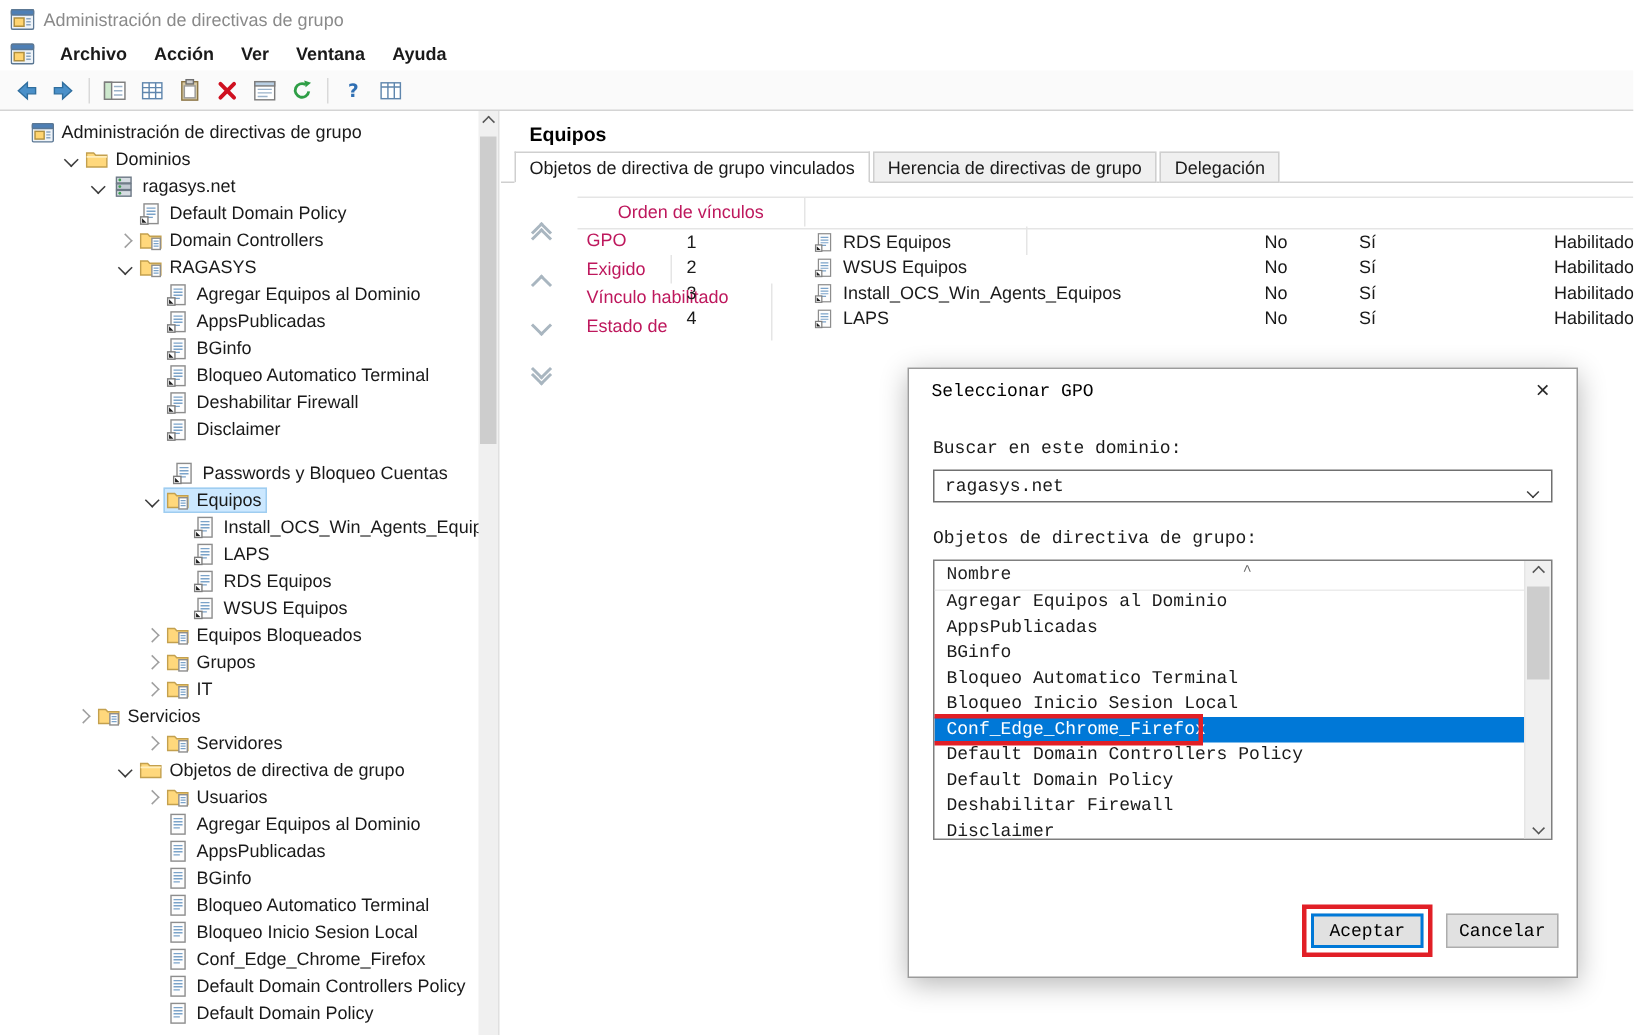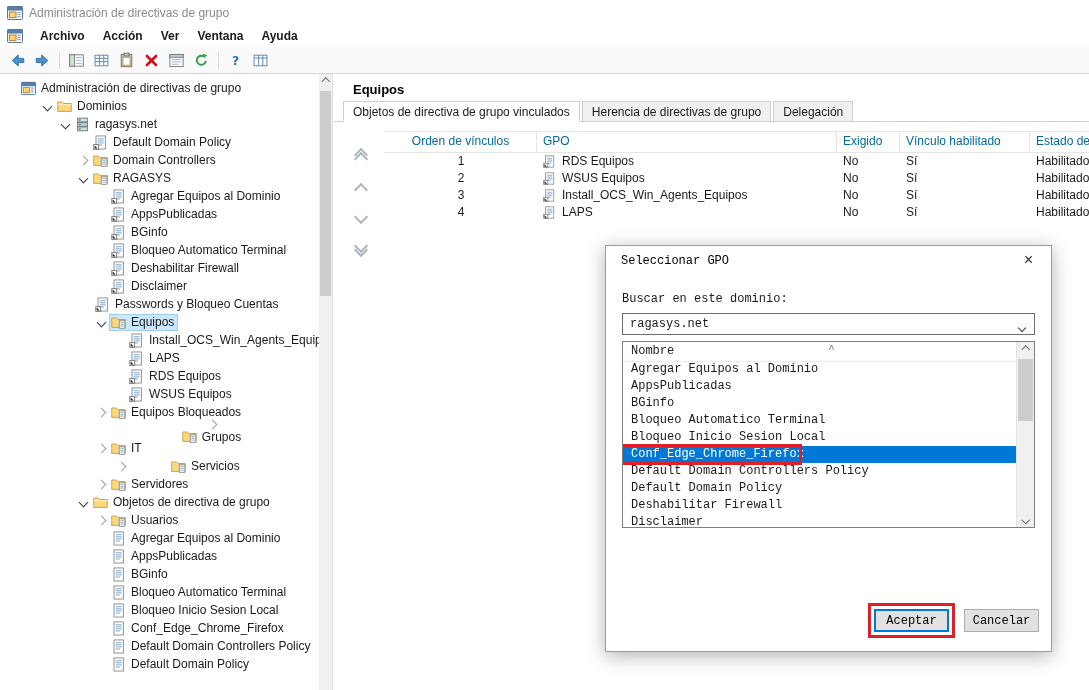--- a/index.html
+++ b/index.html
@@ -50,21 +50,21 @@
   .res-title{position:absolute;top:8px;left:19px;font-weight:700;font-size:13px;color:#000;}
   .tabstrip{position:absolute;top:27px;left:9px;display:flex;z-index:2;}
   .tab{height:21px;line-height:20px;padding:0 9px;box-sizing:border-box;background:#f0f0f0;border:1px solid #cfcfcf;margin-right:2px;white-space:nowrap;}
   .tab.active{background:#fff;border-bottom-color:#fff;}
   .tabarea{position:absolute;left:0;right:0;top:47px;bottom:0;border-top:1px solid #cfcfcf;background:#fff;}
   .ord-col{position:absolute;left:16px;top:0;width:24px;height:160px;}
   .ord-btn{position:absolute;left:0;width:22px;height:18px;display:flex;flex-direction:column;align-items:center;justify-content:center;}
   .ord-btn .cv{width:8px;height:8px;border-width:0 2.2px 2.2px 0;border-color:#a9b6c0;flex:none;}
   .ord-btn .cv + .cv{margin-top:-6px;}
   .gpo-table{position:absolute;left:51px;right:0;top:9px;}
-  .t-head{display:flex;height:20px;line-height:19px;border-top:1px solid #e5e5e5;border-bottom:1px solid #e5e5e5;color:#0369a1;}
+  .t-head{display:flex;height:20px;line-height:19px;border-top:1px solid #e5e5e5;border-bottom:1px solid #e5e5e5;color:#be185d;flex-direction:column;}
   .t-h{box-sizing:border-box;padding-left:6px;border-right:1px solid #e5e5e5;white-space:nowrap;overflow:hidden;flex:none;}
   .t-h.center{text-align:center;padding-left:0;}
   .t-row{display:flex;height:17px;line-height:17px;}
   .t-c{box-sizing:border-box;padding-left:6px;white-space:nowrap;overflow:hidden;flex:none;display:flex;align-items:center;}
   .t-c.center{justify-content:center;padding-left:0;}
   .c0{width:152px;} .c1{width:300px;} .c2{width:63px;} .c3{width:130px;} .c4{width:130px;}
   .cell-ico{width:14px;height:14px;display:inline-flex;margin-right:5px;flex:none;}
   .cell-ico svg{width:13px;height:13px;}
   
   .dialog{position:absolute;left:605px;top:245px;width:447px;height:407px;background:#fff;border:1px solid #9b9b9b;box-shadow:0 4px 18px rgba(0,0,0,.3);box-sizing:border-box;z-index:5;font-family:Liberation Mono, monospace;}
@@ -379,21 +379,21 @@
               <svg viewBox="0 0 16 16">
                 <rect x="3.2" y="1" width="10" height="14" fill="#fdfdfd" stroke="#8d8d8d"></rect>
                 <path d="M5 4 h6.4 M5 6.2 h6.4 M5 8.4 h6.4 M5 10.6 h4.5" stroke="#7ba3c9" stroke-width="1"></path>
                 <rect x="0.8" y="10.2" width="5.2" height="5.2" fill="#fff" stroke="#7d7d7d"></rect>
                 <path d="M1.8 14.4 V11.2 L5 14.4 Z" fill="#1f1f1f"></path>
               </svg>
             </span>
             <span class="tree-label">Disclaimer</span>
           </span>
         </div>
-        <div class="tree-row" style="padding-left: 77px;">
+        <div class="tree-row" style="padding-left: 97px; margin-top: 11px;">
           <span class="tree-chev"></span>
           <span class="tree-sel">
             <span class="tree-ico">
               <svg viewBox="0 0 16 16">
                 <rect x="3.2" y="1" width="10" height="14" fill="#fdfdfd" stroke="#8d8d8d"></rect>
                 <path d="M5 4 h6.4 M5 6.2 h6.4 M5 8.4 h6.4 M5 10.6 h4.5" stroke="#7ba3c9" stroke-width="1"></path>
                 <rect x="0.8" y="10.2" width="5.2" height="5.2" fill="#fff" stroke="#7d7d7d"></rect>
                 <path d="M1.8 14.4 V11.2 L5 14.4 Z" fill="#1f1f1f"></path>
               </svg>
             </span>
@@ -479,21 +479,21 @@
             <span class="tree-ico">
               <svg viewBox="0 0 16 16">
                 <path d="M0.8 13.2 V3.2 H5.8 L7.3 4.8 H15.2 V13.2 Z" fill="#ffd87c" stroke="#c3a04e"></path>
                 <rect x="8.8" y="6.2" width="6" height="8" fill="#fff" stroke="#8d8d8d"></rect>
                 <path d="M10 8.2 h3.6 M10 10 h3.6 M10 11.8 h3.6" stroke="#7ba3c9" stroke-width="0.9"></path>
               </svg>
             </span>
             <span class="tree-label">Equipos Bloqueados</span>
           </span>
         </div>
-        <div class="tree-row" style="padding-left: 93px; flex-direction: column;">
+        <div class="tree-row" style="padding-left: 93px;">
           <span class="tree-chev">
             <span class="cv right"></span>
           </span>
           <span class="tree-sel">
             <span class="tree-ico">
               <svg viewBox="0 0 16 16">
                 <path d="M0.8 13.2 V3.2 H5.8 L7.3 4.8 H15.2 V13.2 Z" fill="#ffd87c" stroke="#c3a04e"></path>
                 <rect x="8.8" y="6.2" width="6" height="8" fill="#fff" stroke="#8d8d8d"></rect>
                 <path d="M10 8.2 h3.6 M10 10 h3.6 M10 11.8 h3.6" stroke="#7ba3c9" stroke-width="0.9"></path>
               </svg>
@@ -509,21 +509,21 @@
             <span class="tree-ico">
               <svg viewBox="0 0 16 16">
                 <path d="M0.8 13.2 V3.2 H5.8 L7.3 4.8 H15.2 V13.2 Z" fill="#ffd87c" stroke="#c3a04e"></path>
                 <rect x="8.8" y="6.2" width="6" height="8" fill="#fff" stroke="#8d8d8d"></rect>
                 <path d="M10 8.2 h3.6 M10 10 h3.6 M10 11.8 h3.6" stroke="#7ba3c9" stroke-width="0.9"></path>
               </svg>
             </span>
             <span class="tree-label">IT</span>
           </span>
         </div>
-        <div class="tree-row" style="padding-left: 113px; gap: 40px;">
+        <div class="tree-row" style="padding-left: 47px;">
           <span class="tree-chev">
             <span class="cv right"></span>
           </span>
           <span class="tree-sel">
             <span class="tree-ico">
               <svg viewBox="0 0 16 16">
                 <path d="M0.8 13.2 V3.2 H5.8 L7.3 4.8 H15.2 V13.2 Z" fill="#ffd87c" stroke="#c3a04e"></path>
                 <rect x="8.8" y="6.2" width="6" height="8" fill="#fff" stroke="#8d8d8d"></rect>
                 <path d="M10 8.2 h3.6 M10 10 h3.6 M10 11.8 h3.6" stroke="#7ba3c9" stroke-width="0.9"></path>
               </svg>
@@ -790,20 +790,21 @@
     <div class="dlg-title">Seleccionar GPO</div>
     <div class="dlg-close">
       <span>×</span>
     </div>
     <div class="dlg-body">
       <div class="dlg-label">Buscar en este dominio:</div>
       <div class="combo">
         <span>ragasys.net</span>
         <span class="combo-cv"><span class="cv down"></span></span>
       </div>
+      <div class="dlg-label lbl2">Objetos de directiva de grupo:</div>
       <div class="listbox">
         <div class="lb-head">
           <span>Nombre</span>
           <span class="lb-sort">^</span>
         </div>
         <div class="lb-items" id="lb-items">
             <div class="lb-item"><span>Agregar Equipos al Dominio</span></div>
             <div class="lb-item"><span>AppsPublicadas</span></div>
             <div class="lb-item"><span>BGinfo</span></div>
             <div class="lb-item"><span>Bloqueo Automatico Terminal</span></div>

